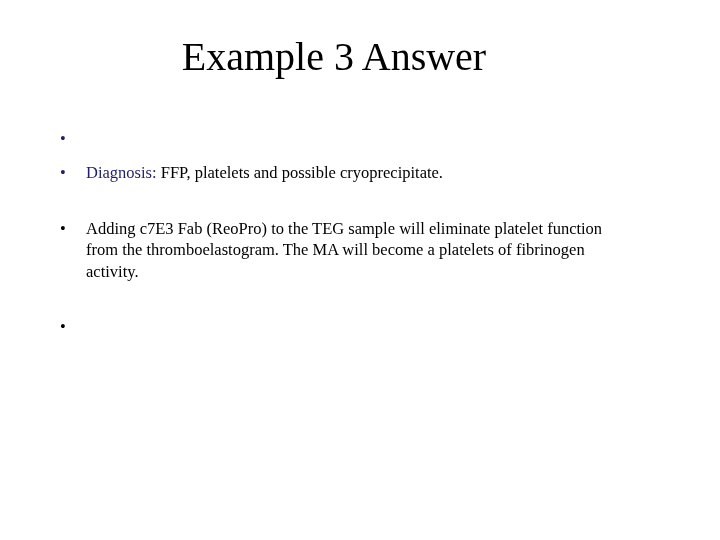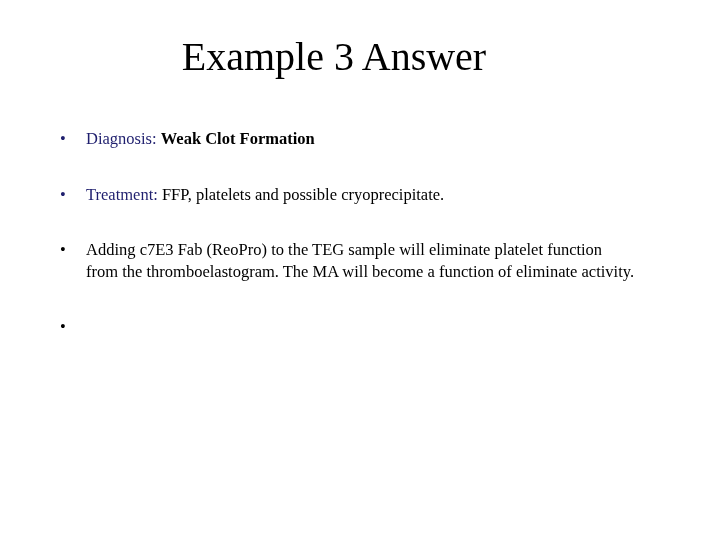--- a/index.html
+++ b/index.html
@@ -101,31 +101,30 @@
 <body>
 
 <div class="slide">
 
   <h1 class="slide-title">Example 3 Answer</h1>
 
   <ul class="body-list">
 
     <li class="bullet-item gap-lg">
       <span class="bullet-marker navy">•</span>
-      <span class="bullet-text"><span class="label-navy">Diagnosis:</span> <span class="value-bold">Weak Clot Formation</span></span>
     </li>
 
     <li class="bullet-item gap-lg">
       <span class="bullet-marker navy">•</span>
-      <span class="bullet-text"><span class="label-navy">Treatment:</span> <span>FFP, platelets and possible cryoprecipitate.</span></span>
+      <span class="bullet-text"><span class="label-navy">Diagnosis:</span> <span>FFP, platelets and possible cryoprecipitate.</span></span>
     </li>
 
     <li class="bullet-item gap-lg">
       <span class="bullet-marker black">•</span>
-      <span class="bullet-text">Adding c7E3 Fab (ReoPro) to the TEG sample will eliminate platelet function from the thromboelastogram. The MA will become a function of eliminate activity.</span>
+      <span class="bullet-text">Adding c7E3 Fab (ReoPro) to the TEG sample will eliminate platelet function from the thromboelastogram. The MA will become a platelets of fibrinogen activity.</span>
     </li>
 
     <li class="bullet-item">
       <span class="bullet-marker black">•</span>
     </li>
 
   </ul>
 </div>
 
 </body></html>

